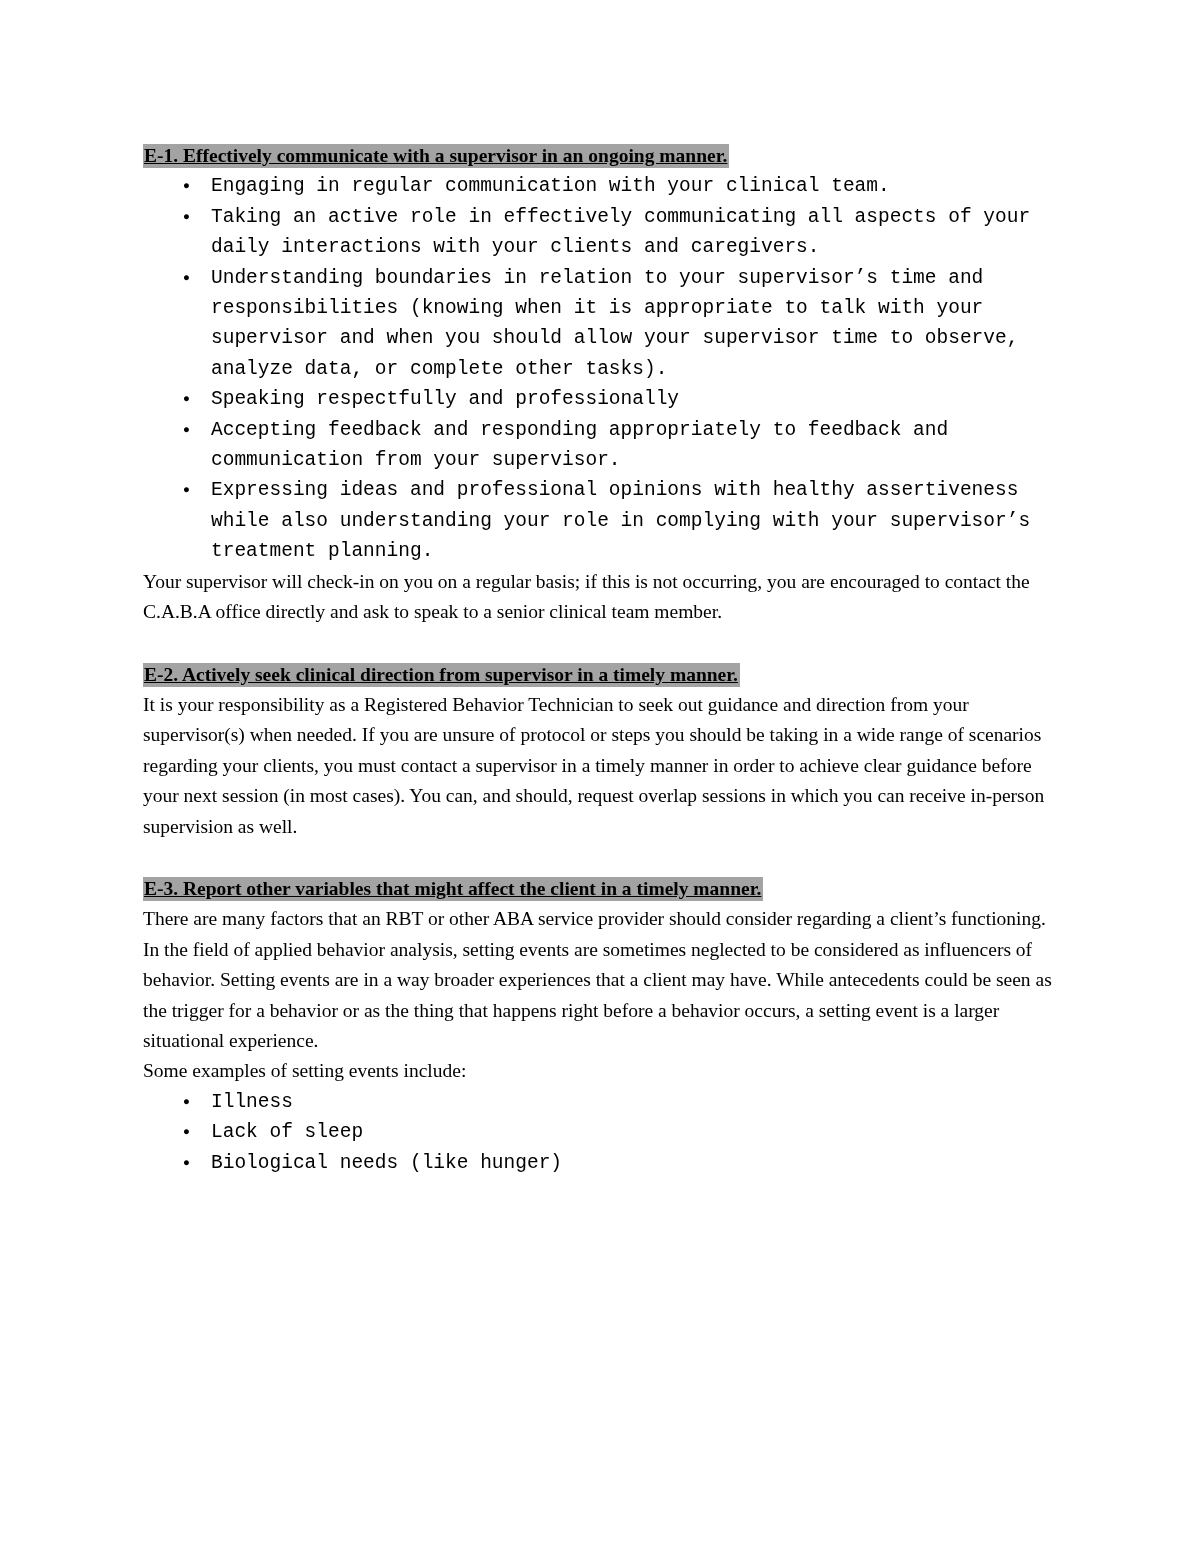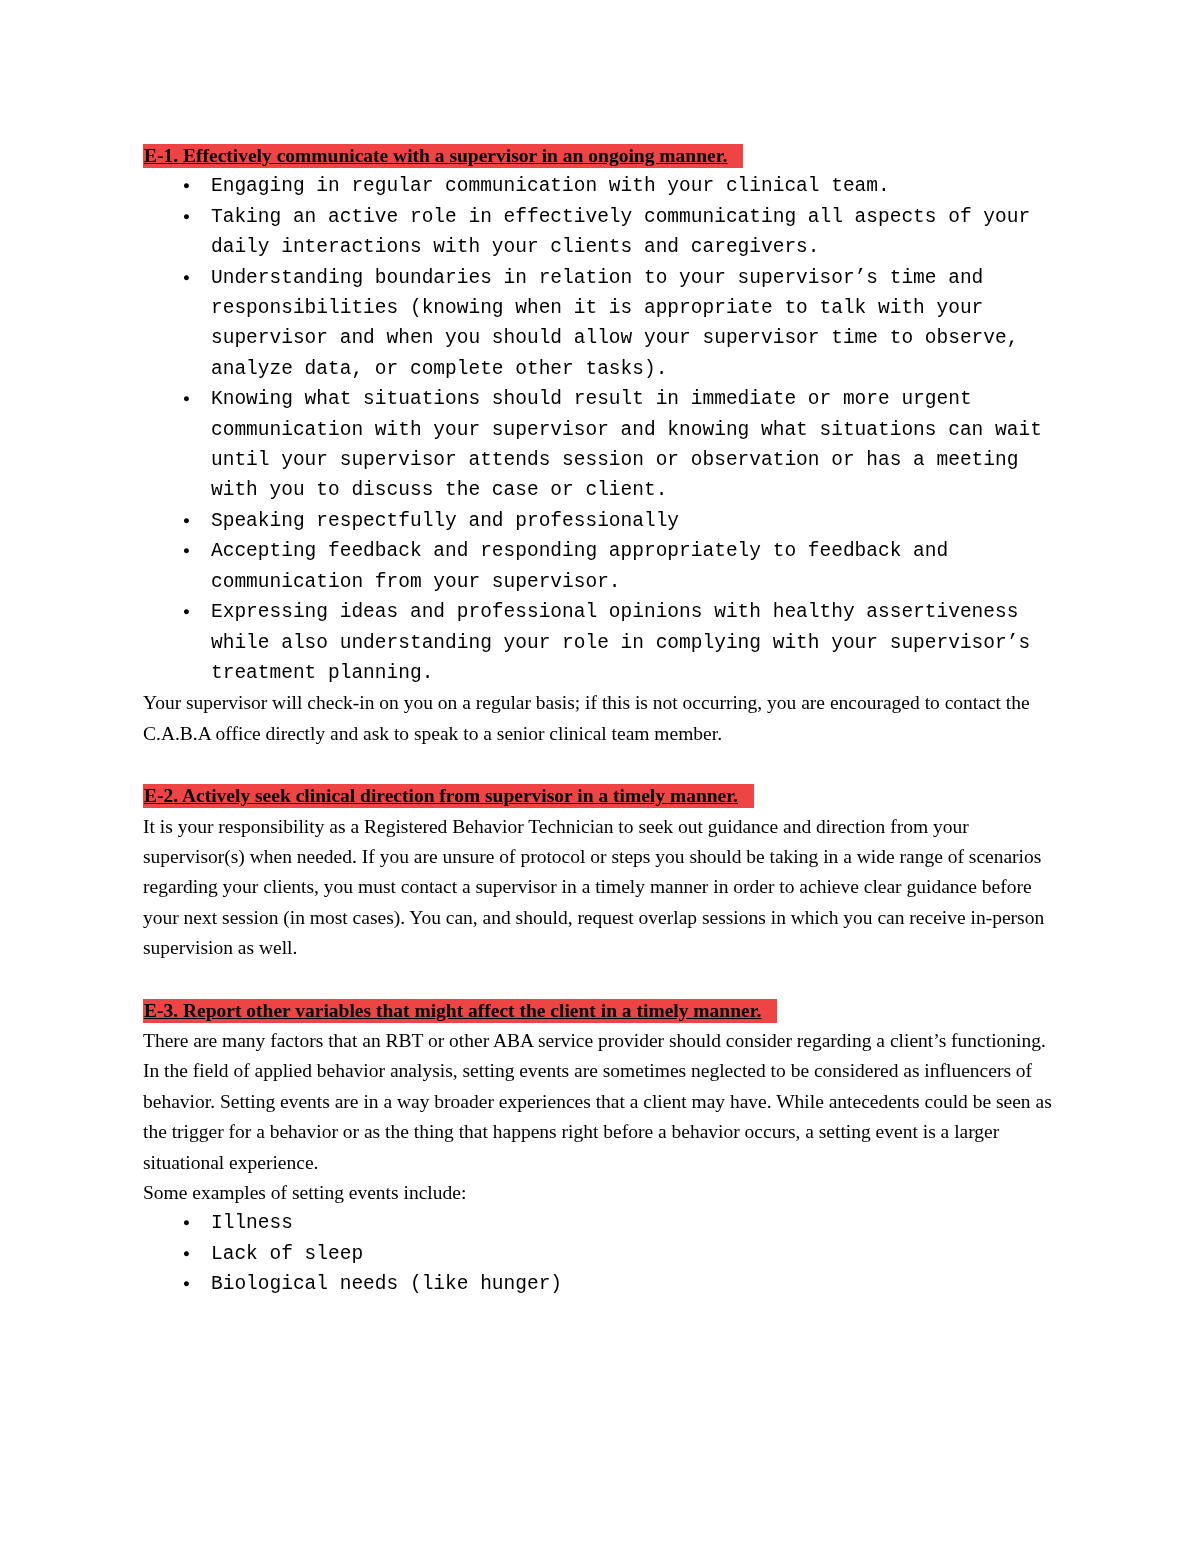--- a/index.html
+++ b/index.html
@@ -17,22 +17,22 @@
     padding: 141px 146px 40px 143px;
     font-size: 19.5px;
     line-height: 30.4px;
   }
   .heading-line {
     margin: 0;
   }
   .heading-highlight {
     font-weight: bold;
     text-decoration: underline;
-    background: #ef4444;
-    padding: 1px 16px 2px 1px;
+    background: #a3a3a3;
+    padding: 1px 2px 2px 1px;
     display: inline;
   }
   ul.bullets {
     list-style: none;
     margin: 0;
     padding: 0 0 0 40px;
   }
   ul.bullets li {
     position: relative;
     padding-left: 28px;
@@ -61,21 +61,20 @@
 <div class="page">
 
   <div class="section tight">
     <p class="heading-line">
       <span class="heading-highlight">E-1. Effectively communicate with a supervisor in an ongoing manner.</span>
     </p>
     <ul class="bullets">
       <li>Engaging in regular communication with your clinical team.</li>
       <li>Taking an active role in effectively communicating all aspects of your daily interactions with your clients and caregivers.</li>
       <li>Understanding boundaries in relation to your supervisor’s time and responsibilities (knowing when it is appropriate to talk with your supervisor and when you should allow your supervisor time to observe, analyze data, or complete other tasks).</li>
-      <li>Knowing what situations should result in immediate or more urgent communication with your supervisor and knowing what situations can wait until your supervisor attends session or observation or has a meeting with you to discuss the case or client.</li>
       <li>Speaking respectfully and professionally</li>
       <li>Accepting feedback and responding appropriately to feedback and communication from your supervisor.</li>
       <li>Expressing ideas and professional opinions with healthy assertiveness while also understanding your role in complying with your supervisor’s treatment planning.</li>
     </ul>
     <p class="para">Your supervisor will check-in on you on a regular basis; if this is not occurring, you are encouraged to contact the C.A.B.A office directly and ask to speak to a senior clinical team member.</p>
   </div>
 
   <div class="section">
     <p class="heading-line">
       <span class="heading-highlight">E-2. Actively seek clinical direction from supervisor in a timely manner.</span>

